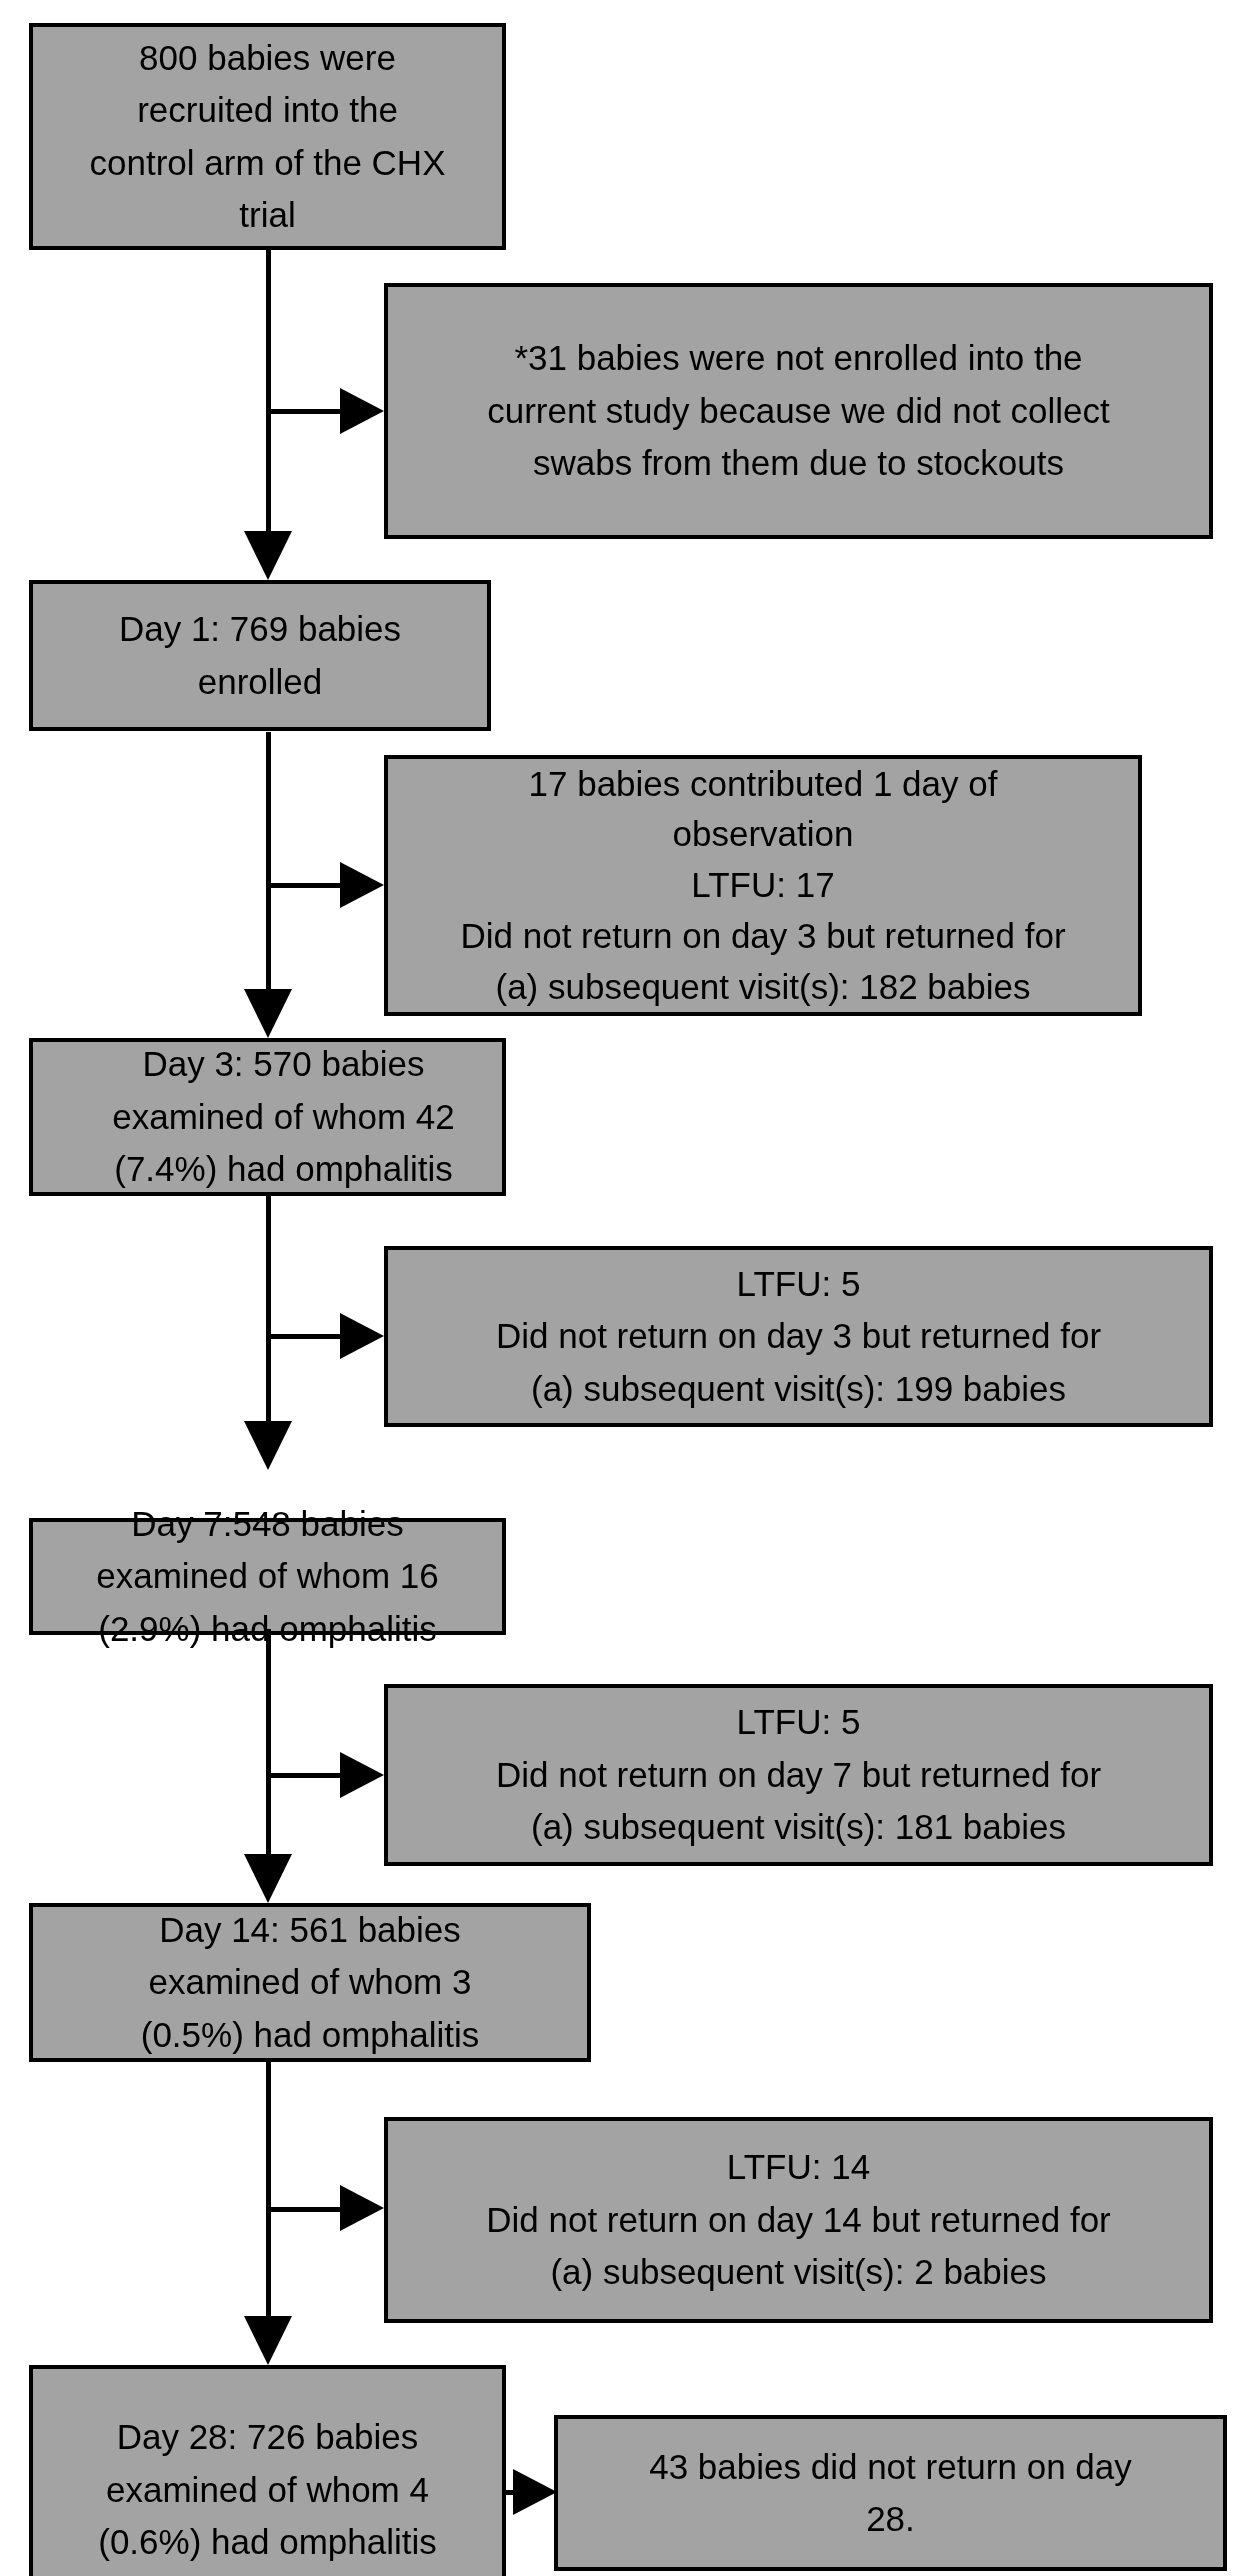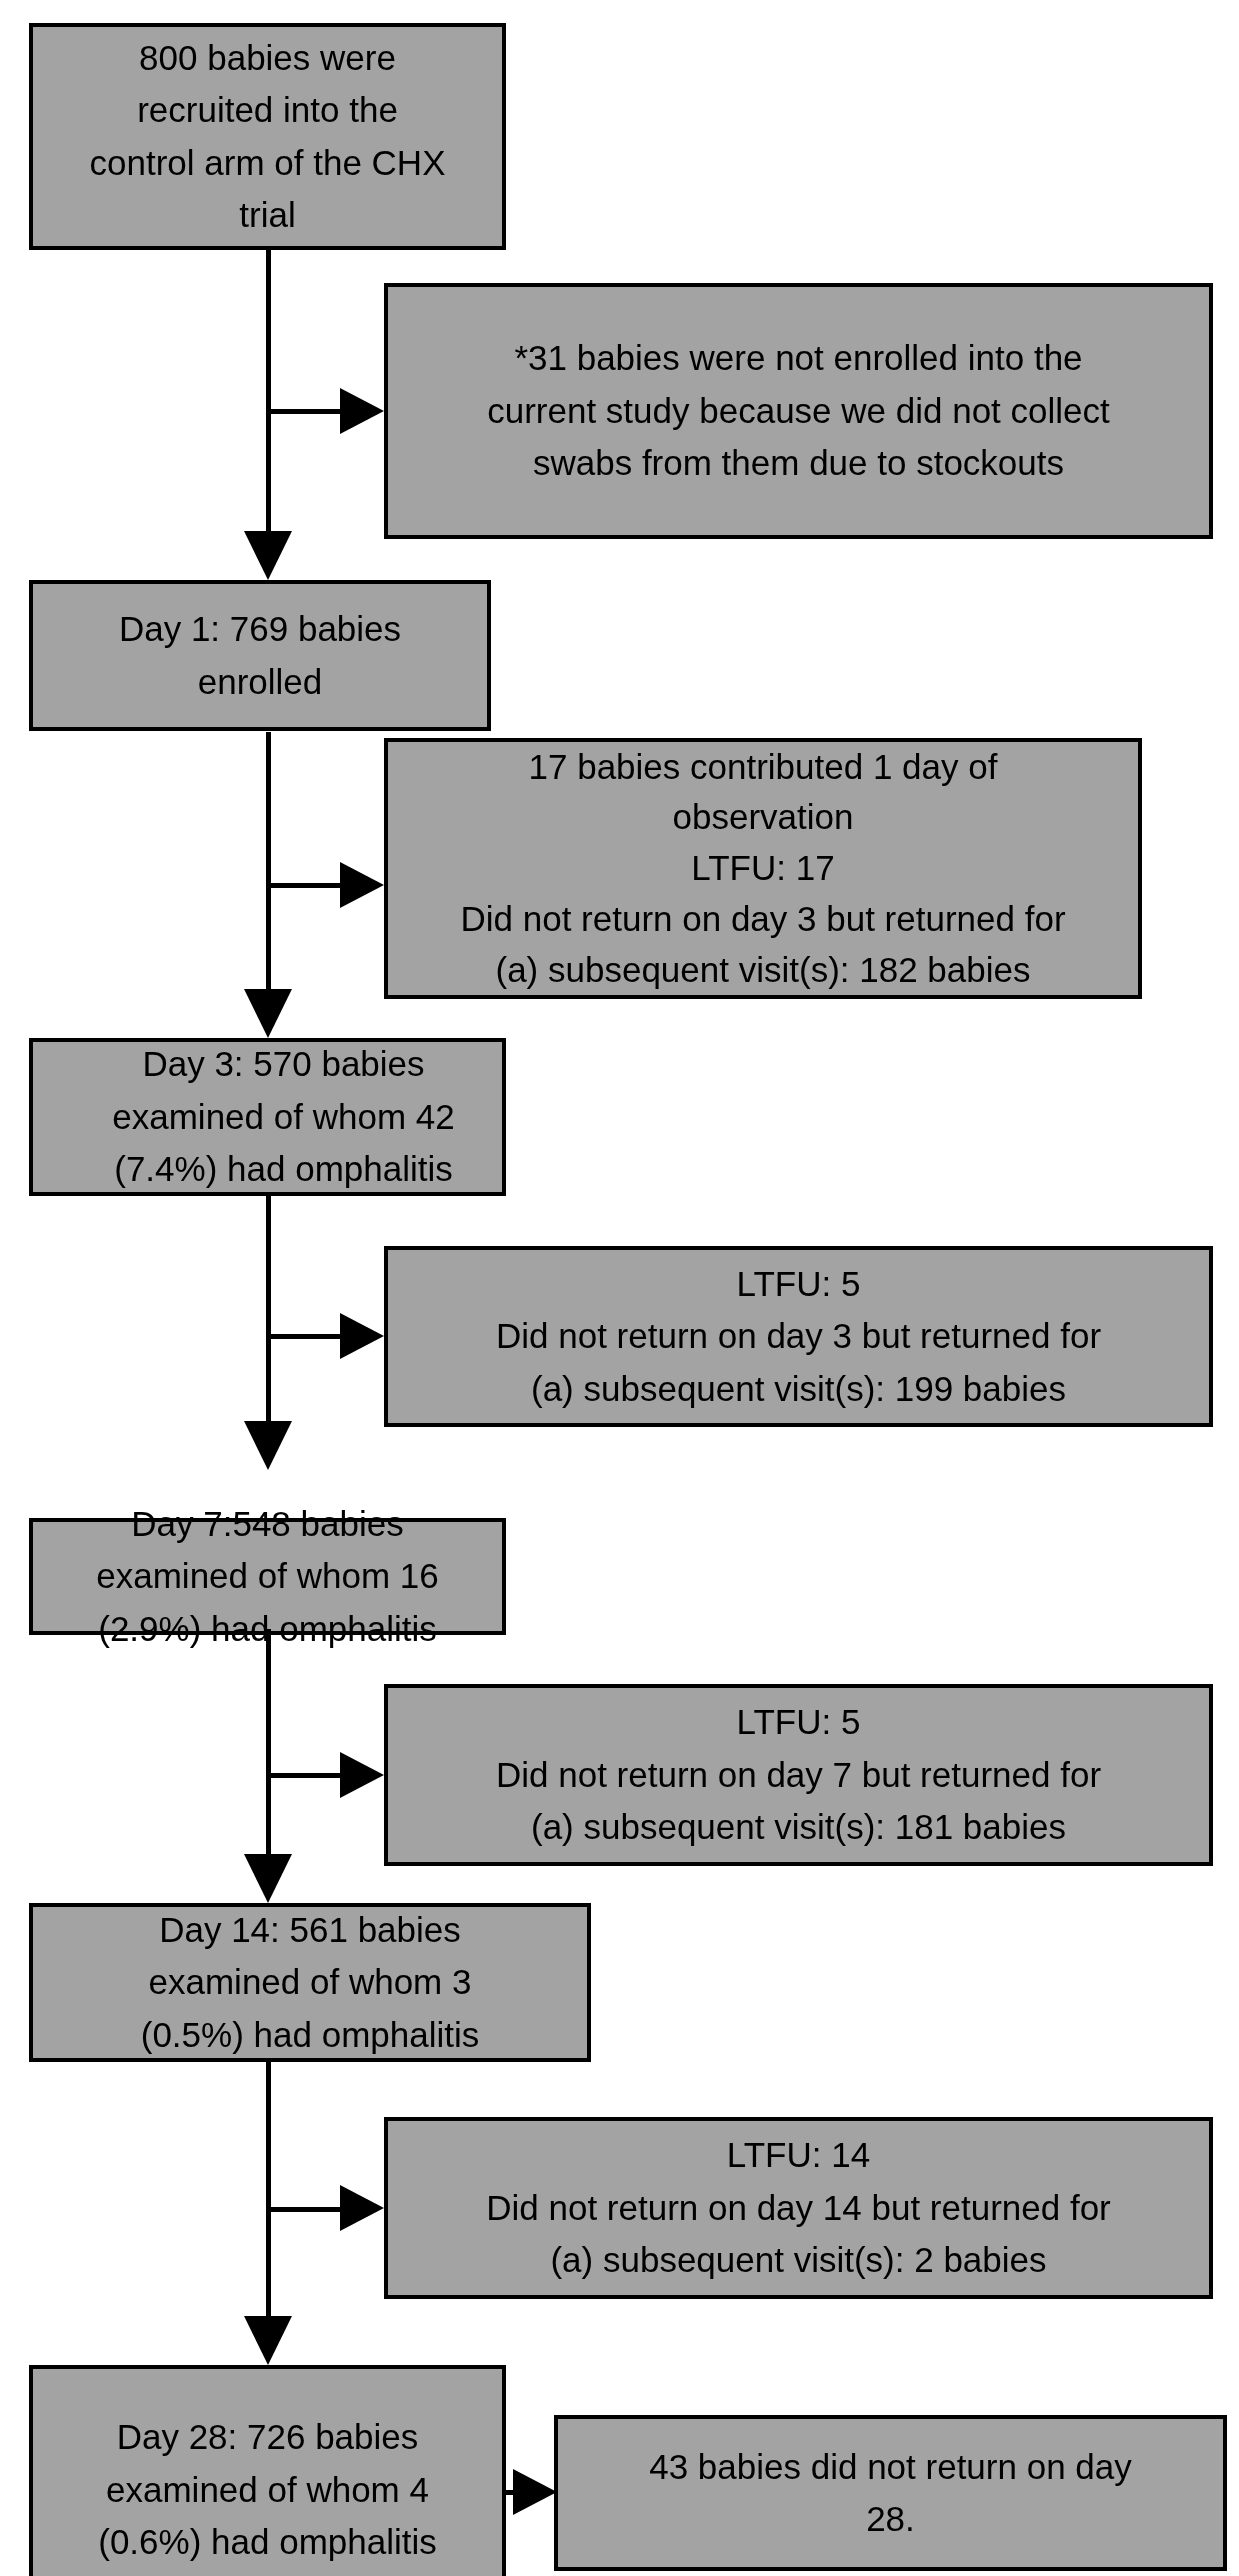--- a/index.html
+++ b/index.html
@@ -98,41 +98,41 @@
 examined of whom 4
 (0.6%) had omphalitis</div>
   </div>
 
   <div class="box" style="left:384px; top:283px; width:829px; height:256px;">
     <div class="box-text">*31 babies were not enrolled into the
 current study because we did not collect
 swabs from them due to stockouts</div>
   </div>
 
-  <div class="box" style="left:384px; top:738px; width:758px; height:261px;">
+  <div class="box" style="left:384px; top:755px; width:758px; height:261px;">
     <div class="box-text" style="line-height:1.45;">17 babies contributed 1 day of
 observation
 LTFU: 17
 Did not return on day 3 but returned for
 (a) subsequent visit(s): 182 babies</div>
   </div>
 
   <div class="box" style="left:384px; top:1246px; width:829px; height:181px;">
     <div class="box-text">LTFU: 5
 Did not return on day 3 but returned for
 (a) subsequent visit(s): 199 babies</div>
   </div>
 
   <div class="box" style="left:384px; top:1684px; width:829px; height:182px;">
     <div class="box-text">LTFU: 5
 Did not return on day 7 but returned for
 (a) subsequent visit(s): 181 babies</div>
   </div>
 
-  <div class="box" style="left:384px; top:2117px; width:829px; height:182px;">
+  <div class="box" style="left:384px; top:2117px; width:829px; height:206px;">
     <div class="box-text">LTFU: 14
 Did not return on day 14 but returned for
 (a) subsequent visit(s): 2 babies</div>
   </div>
 
   <div class="box" style="left:554px; top:2415px; width:673px; height:156px;">
     <div class="box-text">43 babies did not return on day
 28.</div>
   </div>
 

